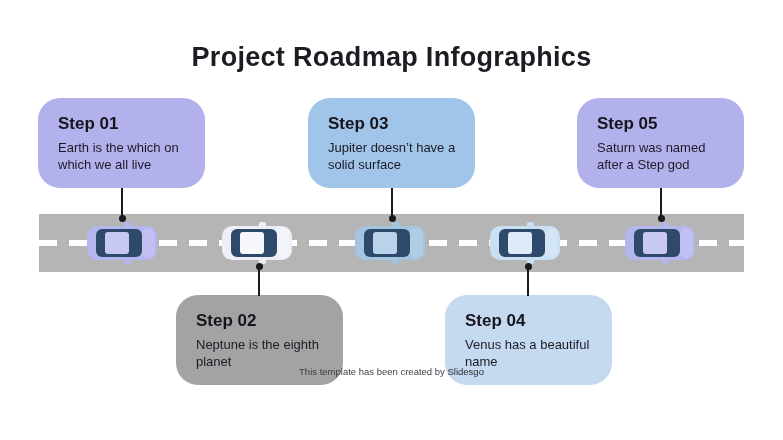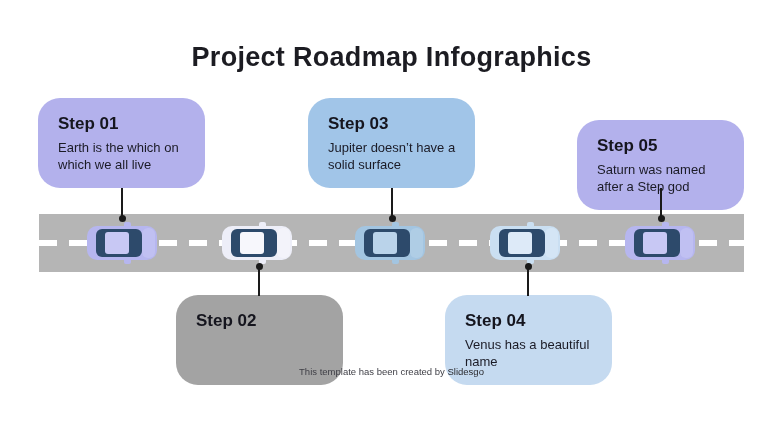--- a/index.html
+++ b/index.html
@@ -128,30 +128,31 @@
     <i class="cline"></i>
     <i class="cdot"></i>
   </div>
 
   <div class="step" style="left: 38px; top: 98px; background: rgb(179, 177, 236);">
     <div class="step-label">Step 01</div>
     <div class="step-desc">Earth is the which on which we all live</div>
   </div>
   <div class="step" style="left: 176px; top: 295px; background: #a3a3a3;">
     <div class="step-label">Step 02</div>
+    <div class="step-desc">Neptune is the eighth planet</div>
   </div>
   <div class="step" style="left: 308px; top: 98px; background: rgb(161, 197, 232);">
     <div class="step-label">Step 03</div>
     <div class="step-desc">Jupiter doesn’t have a solid surface</div>
   </div>
   <div class="step" style="left: 445px; top: 295px; background: rgb(197, 218, 240);">
     <div class="step-label">Step 04</div>
     <div class="step-desc">Venus has a beautiful name</div>
   </div>
-  <div class="step" style="left: 577px; top: 98px; background: rgb(179, 177, 236); margin-top: 22px;">
+  <div class="step" style="left: 577px; top: 98px; background: rgb(179, 177, 236);">
     <div class="step-label">Step 05</div>
     <div class="step-desc">Saturn was named after a Step god</div>
   </div>
 
   <div class="footer">
     <span>This template has been created by </span><span class="brand">Slidesgo</span>
   </div>
 
 </div>
 

